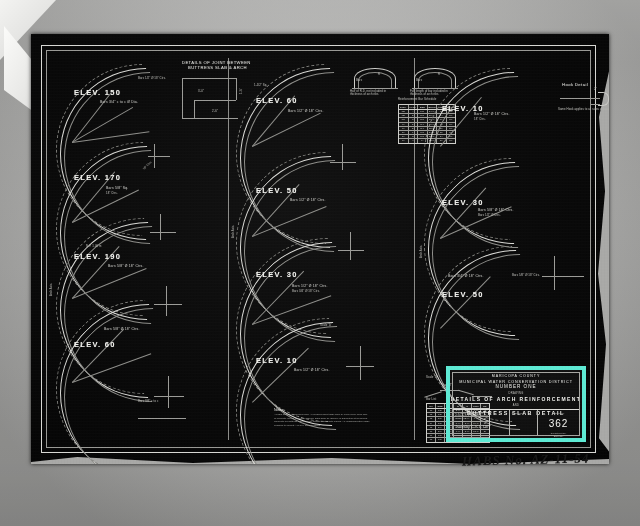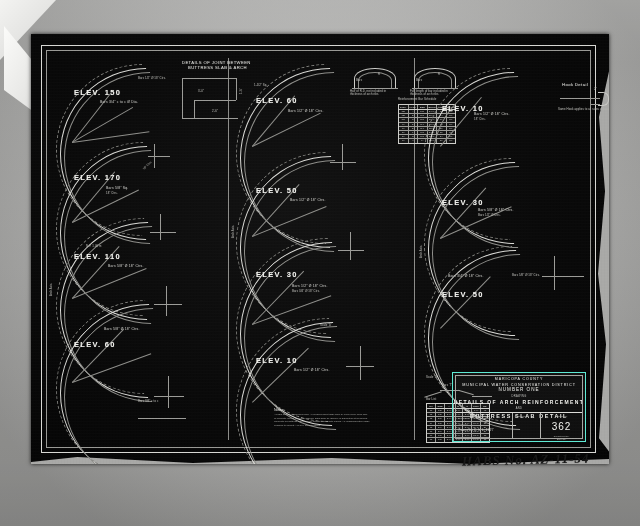--- a/index.html
+++ b/index.html
@@ -83,21 +83,21 @@
   .tbl .cell:last-child{border-right:none;}
   .tbl .hrow{height:4px;border-bottom:0.6px solid #cfcfcb;}
   .tbl .hrow .cell{font-size:2.3px;color:#e6e6e2;line-height:4px;}
 
   
   .halfarc{position:absolute;border:0.7px solid #cdcdc9;border-bottom:none;
      border-radius:50% 50% 0 0;}
 
   
   #titleblock{position:absolute;right:9px;bottom:10px;width:132px;height:68px;
-     border:1px solid #5eead4;background:rgba(255,255,255,.04);}
+     border:4px solid #5eead4;background:rgba(255,255,255,.04);}
   #tb-inner{position:absolute;inset:2px;border:0.5px solid #a6a6a2;}
   .tb-line{text-align:center;color:#efefeb;white-space:nowrap;}
   #tb-l1{font-size:3.6px;letter-spacing:.9px;margin-top:4px;}
   #tb-l2{font-size:3.8px;letter-spacing:.8px;margin-top:1.5px;}
   #tb-l3{font-size:2.6px;letter-spacing:.4px;margin-top:2.5px;color:#c9c9c5;}
   #tb-l4{font-size:4.6px;letter-spacing:1px;margin-top:.5px;}
   #tb-l5{font-size:2.6px;letter-spacing:.4px;margin-top:2px;color:#c9c9c5;}
   #tb-l6{font-size:5px;letter-spacing:1.4px;margin-top:1px;font-weight:bold;}
   #tb-l7{font-size:5.4px;letter-spacing:1.6px;margin-top:3px;font-weight:bold;}
   #tb-grid{position:absolute;left:3px;right:3px;bottom:3px;height:25px;
@@ -174,21 +174,21 @@
           <div class="thinline" style="left:118px;top:168px;width:0.5px;height:26px"></div>
           <div class="thinline" style="left:108px;top:186px;width:26px;height:0.5px"></div>
         </div>
 
         <div>
           <div class="arc" style="left:18px;top:176px;width:174px;height:174px;"></div>
           <div class="arc2" style="left:22px;top:180px;width:174px;height:174px;"></div>
           <div class="arcdash" style="left:14px;top:172px;width:174px;height:174px;"></div>
           <div class="ray" style="left:30px;top:252px;width:70px;transform:rotate(-48deg)"></div>
           <div class="ray" style="left:30px;top:252px;width:80px;transform:rotate(-22deg)"></div>
-          <div class="lbl elev" style="left:32px;top:206px">ELEV. 110</div>
+          <div class="lbl elev" style="left:32px;top:206px">ELEV. 190</div>
           <div class="lbl tiny" style="left:66px;top:218px">Bars 5/8" Ø 18" Ctrs.</div>
           <div class="lbl micro" style="left:44px;top:199px">N.P. 1.00 m</div>
           <div class="thinline" style="left:124px;top:240px;width:0.5px;height:30px"></div>
           <div class="thinline" style="left:112px;top:258px;width:28px;height:0.5px"></div>
           <div class="lbl micro" style="left:8px;top:250px;transform:rotate(-90deg);transform-origin:0 0">Arch Axis</div>
         </div>
 
         <div>
           <div class="arc" style="left:18px;top:258px;width:176px;height:176px;"></div>
           <div class="arc2" style="left:22px;top:262px;width:176px;height:176px;"></div>

